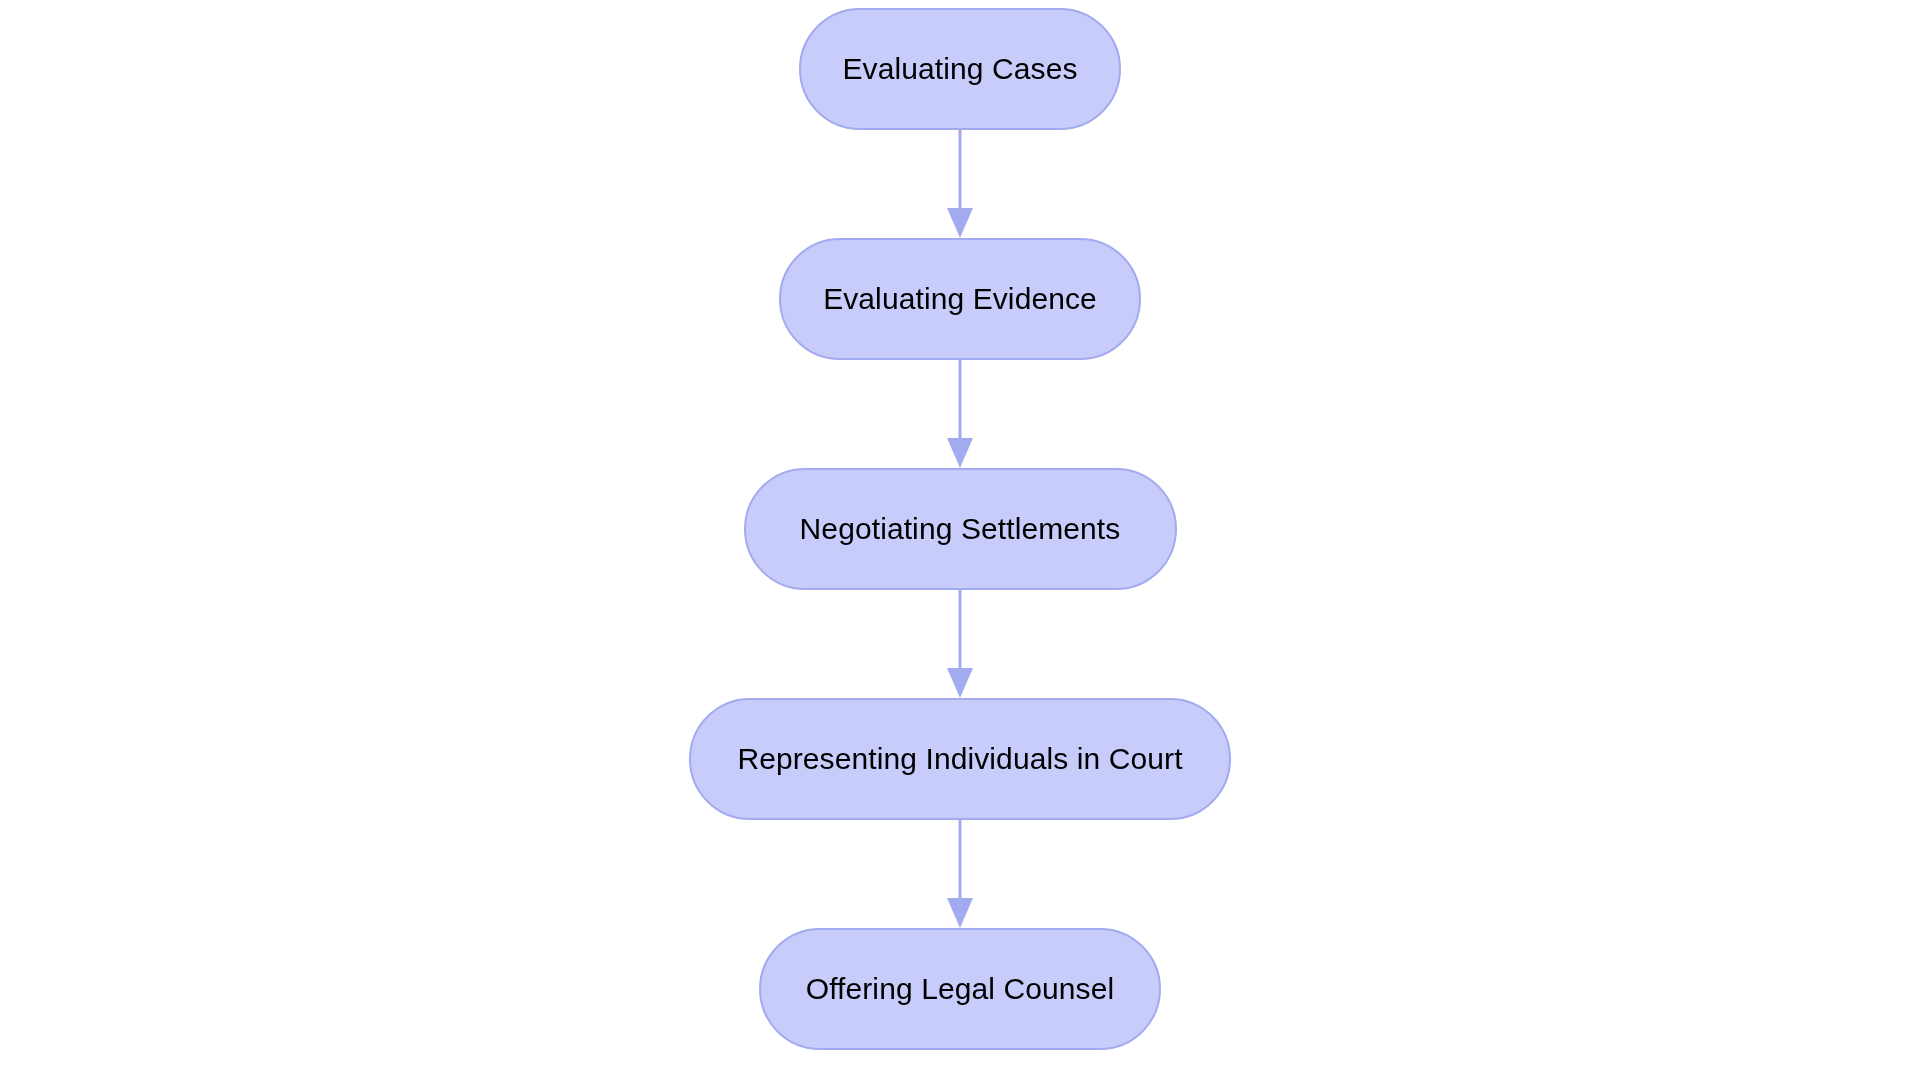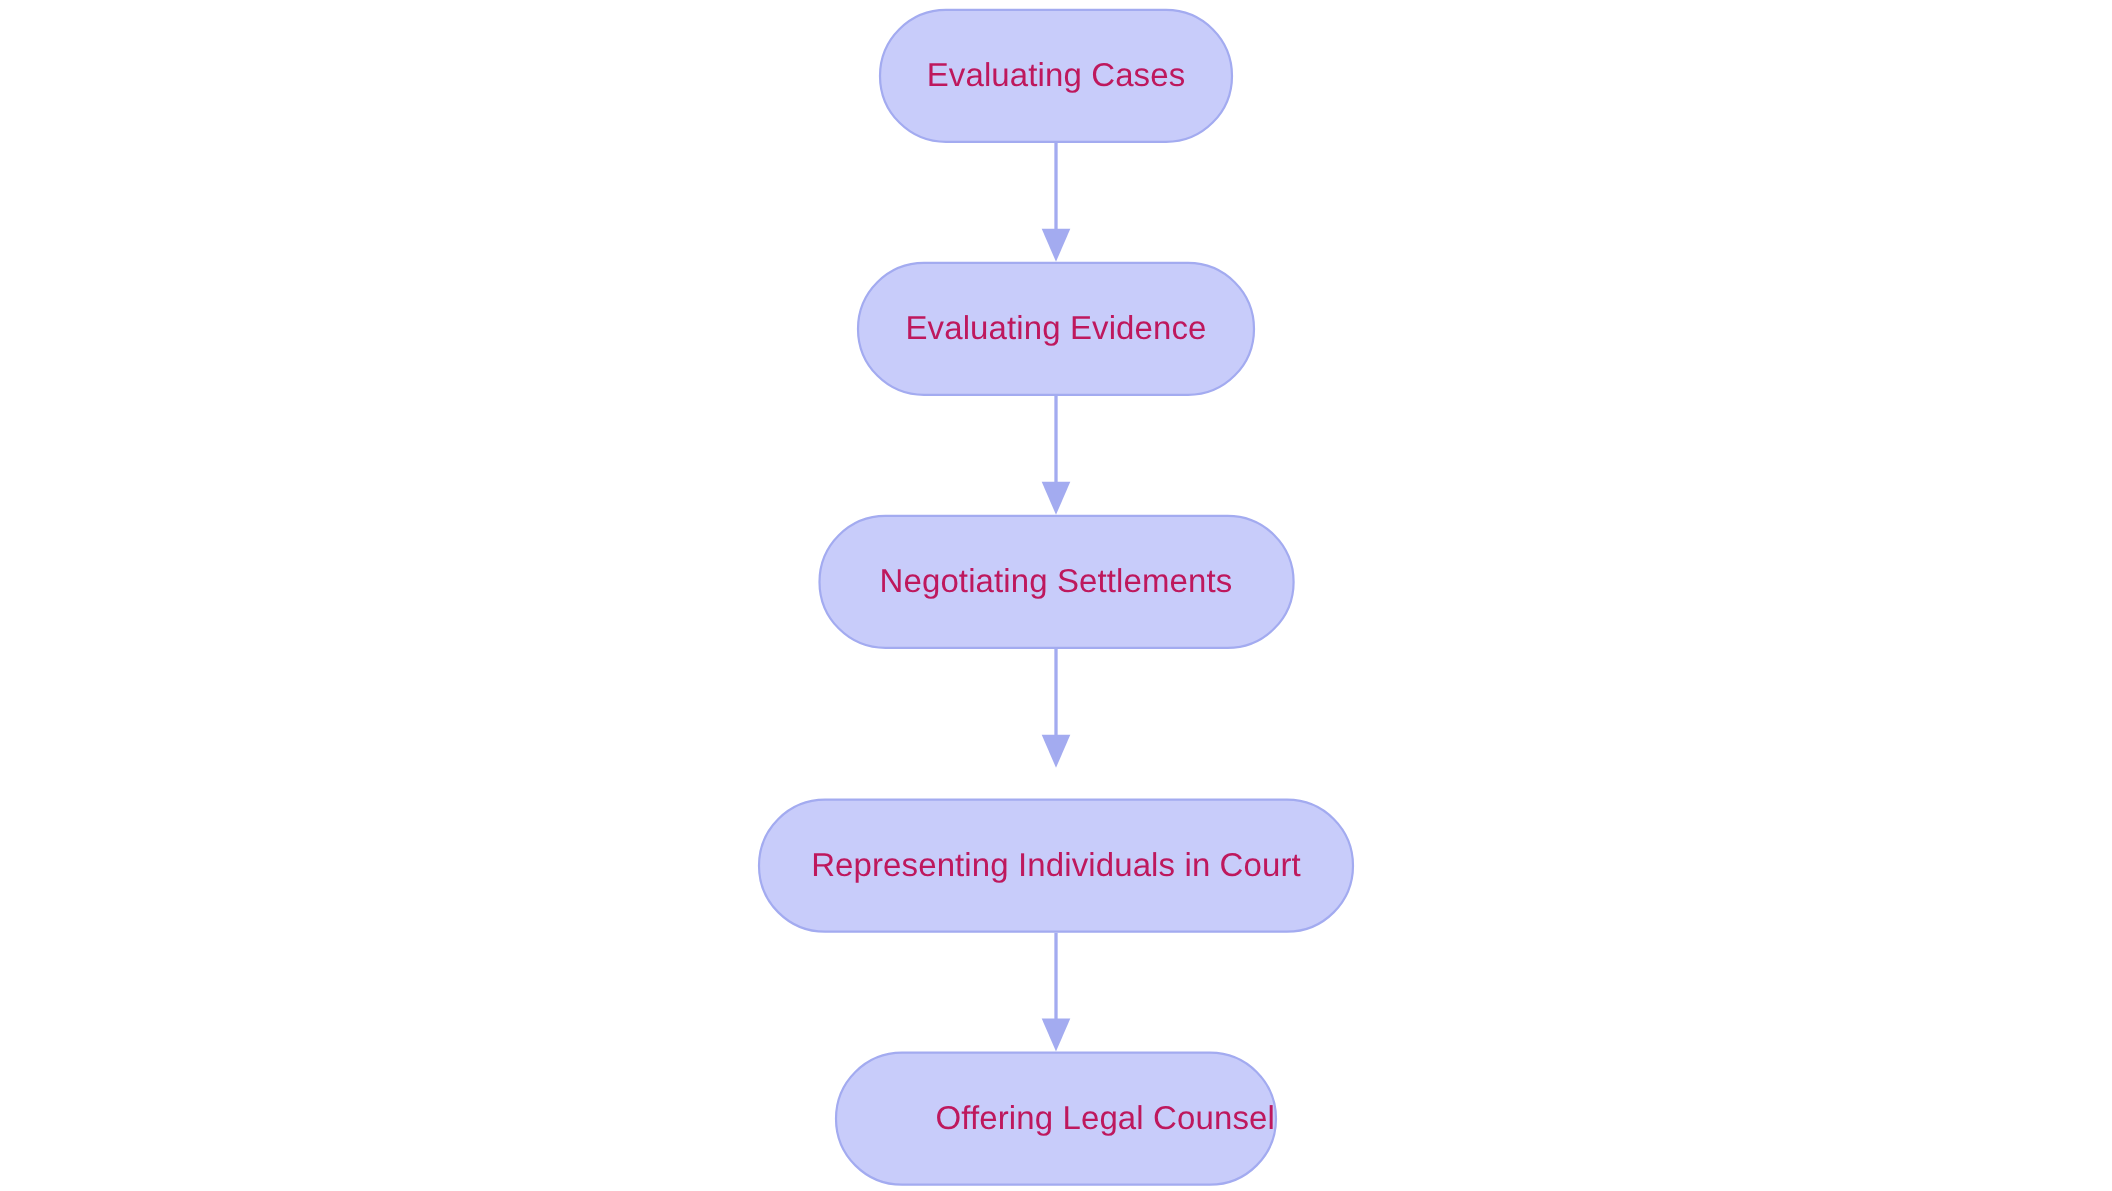--- a/index.html
+++ b/index.html
@@ -33,33 +33,33 @@
     height: 122px;
     border-radius: 61px;
     background: #c8ccfa;
     border: 2px solid #a3abf0;
     display: flex;
     align-items: center;
     justify-content: center;
     flex: 0 0 auto;
   }
   .node-label {
-    color: #be185d;
+    color: #000000;
     font-size: 30px;
     font-weight: 400;
     line-height: 1;
     letter-spacing: 0.1px;
     white-space: nowrap;
     font-family: "Liberation Sans", sans-serif;
   }
   .n0 { width: 322px; }
   .n1 { width: 362px; }
   .n2 { width: 433px; }
-  .n3 { width: 542px; margin-top: 28px; }
-  .n4 { width: 402px; justify-content: flex-end; }
+  .n3 { width: 542px; }
+  .n4 { width: 402px; }
 
   .connector {
     position: relative;
     width: 30px;
     height: 108px;
     flex: 0 0 auto;
   }
   .connector .stem {
     position: absolute;
     left: 50%;

